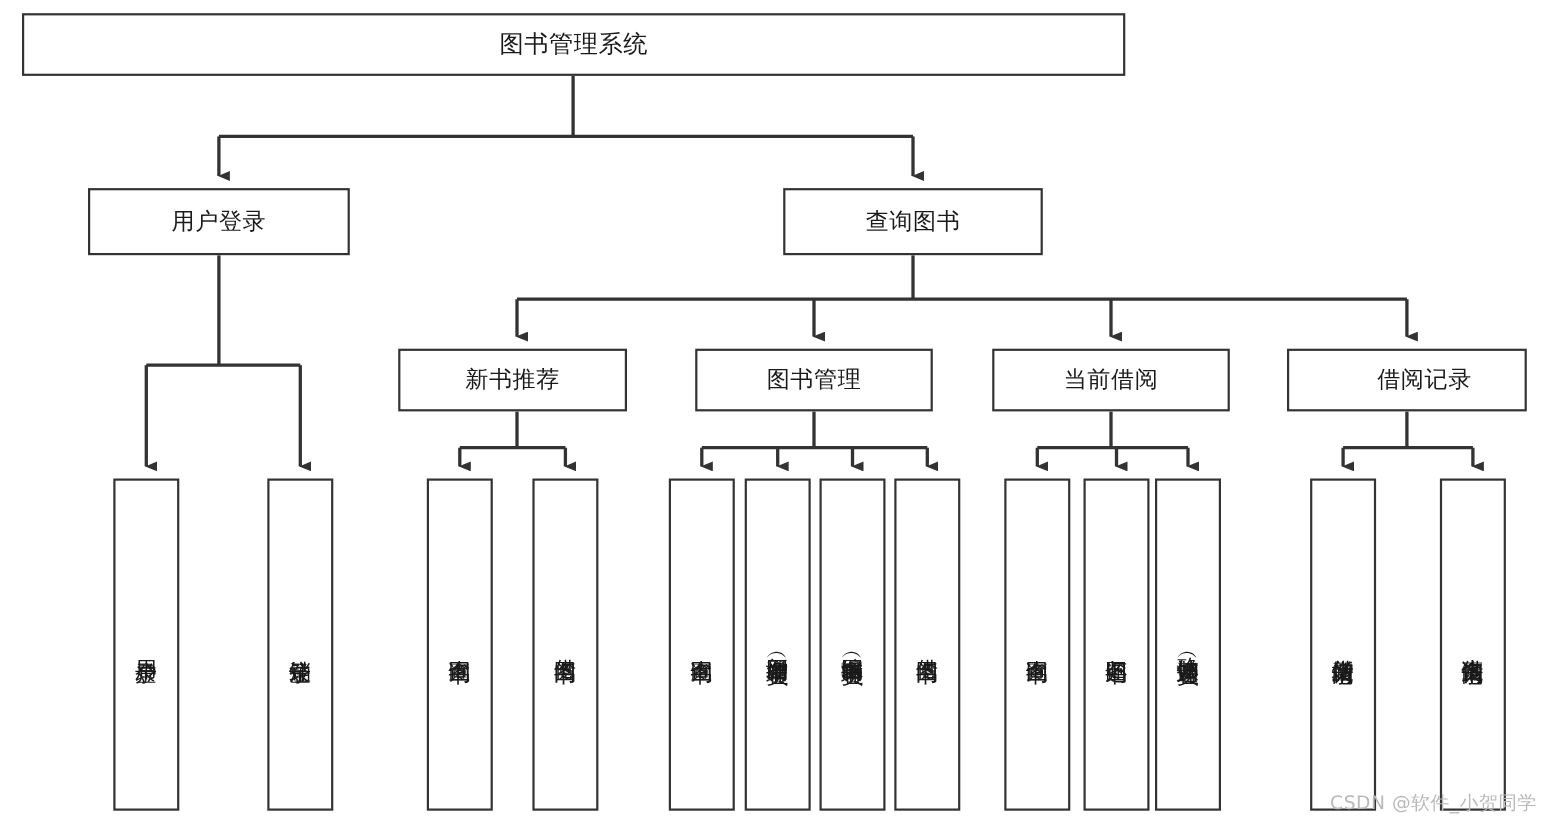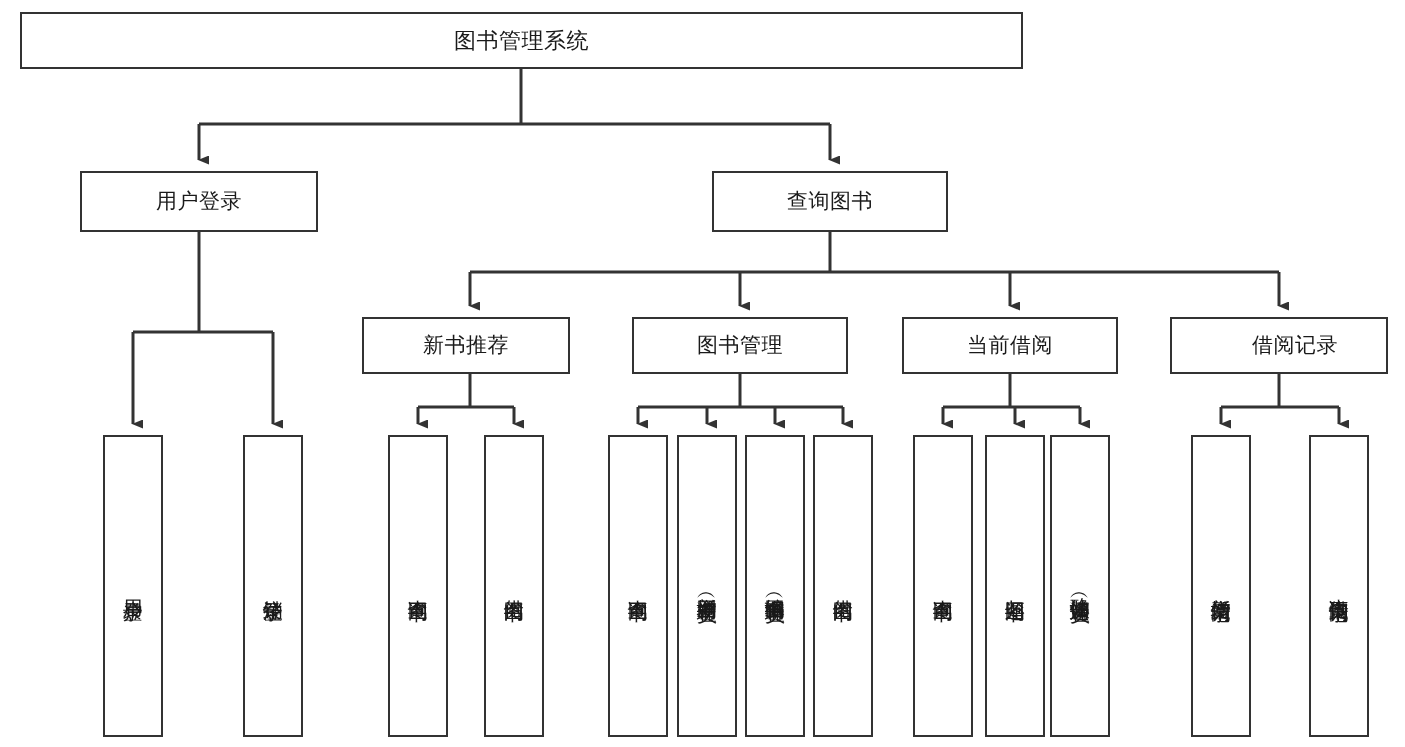--- a/index.html
+++ b/index.html
@@ -171,13 +171,14 @@
         <span class="node-label">确认归还（管理员）</span>
       </div>
       <div class="node-box tier-4 vertical" style="left: 1191px; top: 435px; width: 60px; height: 302px;">
         <span class="node-label">新增借阅记录</span>
       </div>
       <div class="node-box tier-4 vertical" style="left: 1309px; top: 435px; width: 60px; height: 302px;">
         <span class="node-label">查询借阅记录</span>
       </div>
     </div>
 
+  <div id="watermark">CSDN @软件_小贺同学</div>
 </div>
 
 </body></html>

